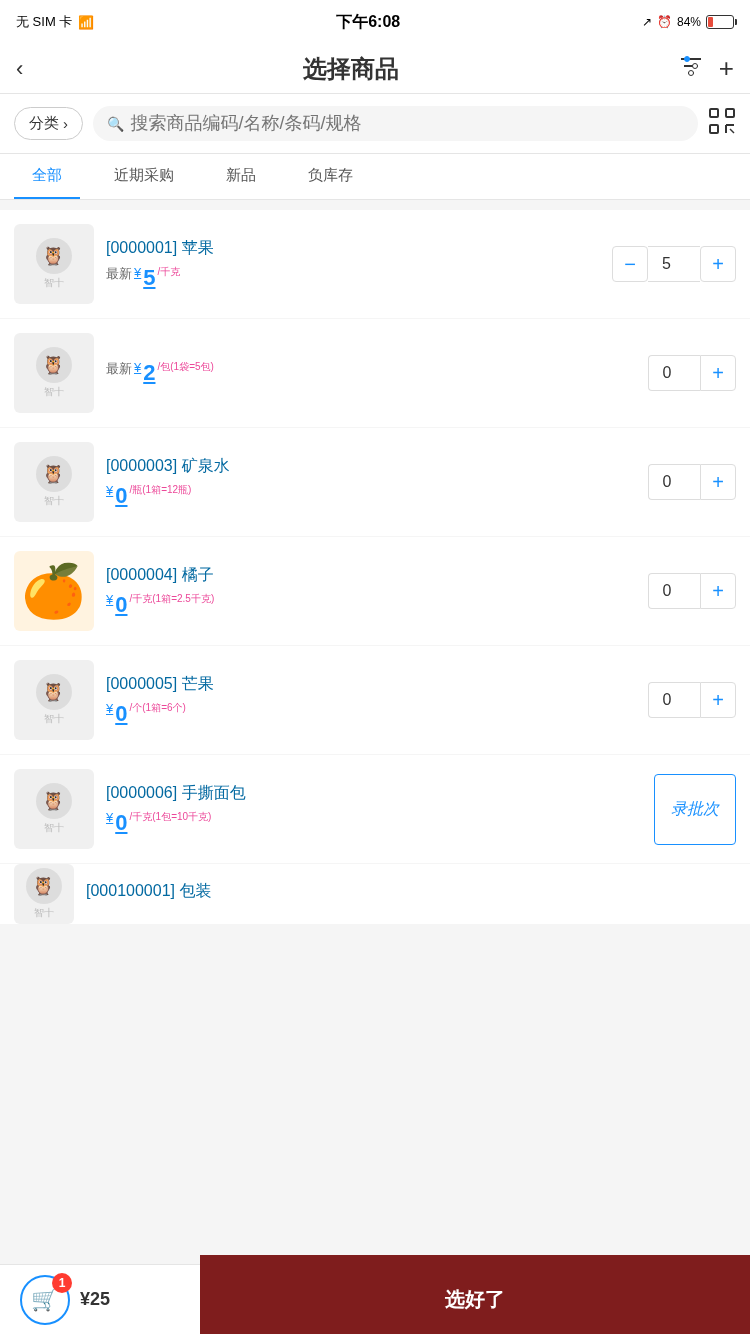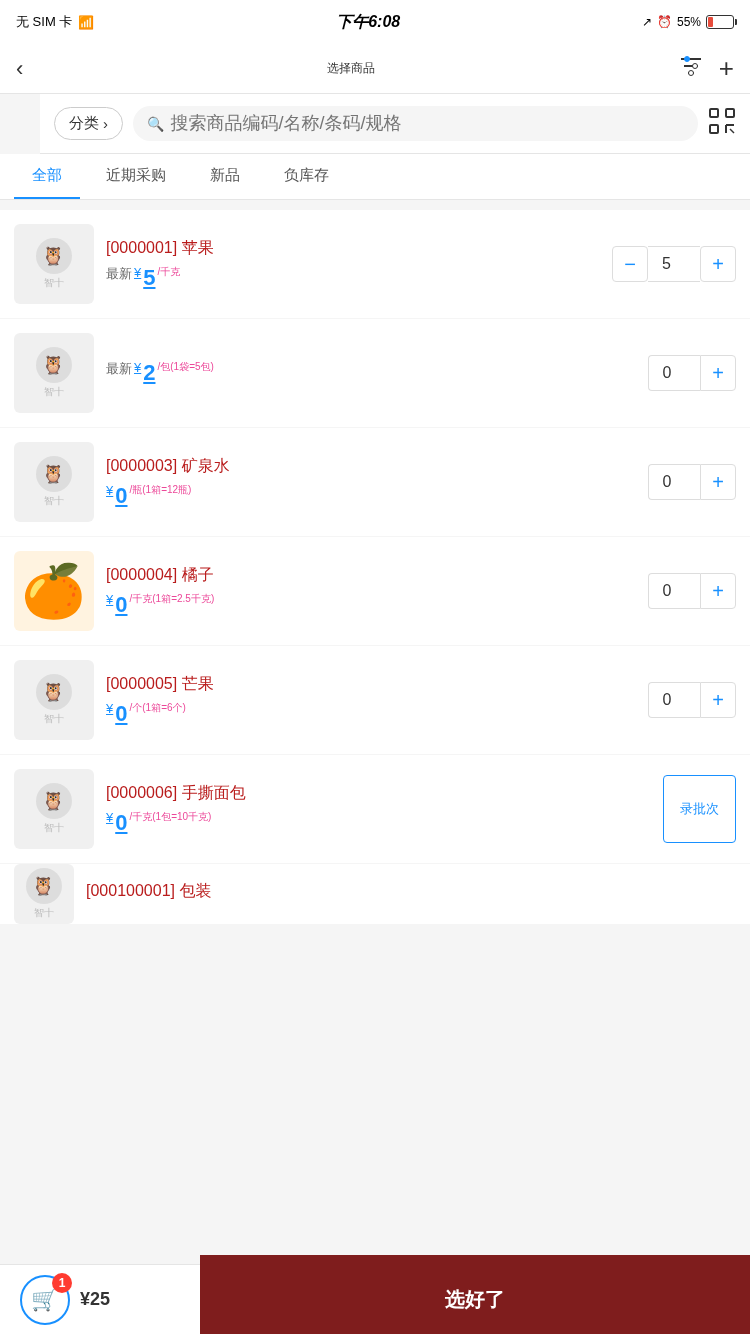--- a/index.html
+++ b/index.html
@@ -18,21 +18,21 @@
       height: 44px;
       background: #fff;
       display: flex;
       align-items: center;
       justify-content: space-between;
       padding: 0 16px;
       font-size: 15px;
       font-weight: 500;
     }
     .status-left { display: flex; align-items: center; gap: 6px; font-size: 13px; }
-    .status-center { font-size: 16px; font-weight: 600; font-style: italic; }
+    .status-center { font-size: 16px; font-weight: 600; }
     .status-right { display: flex; align-items: center; gap: 5px; font-size: 12px; }
     .battery {
       width: 28px; height: 14px; border: 1.5px solid #333; border-radius: 3px;
       position: relative; display: inline-flex; align-items: center; padding: 1px;
     }
     .battery::after {
       content: ''; width: 2px; height: 6px; background: #333;
       position: absolute; right: -4px; top: 50%; transform: translateY(-50%);
       border-radius: 0 1px 1px 0;
     }
@@ -44,43 +44,42 @@
     .header {
       height: 50px;
       background: #fff;
       display: flex;
       align-items: center;
       justify-content: space-between;
       padding: 0 16px;
       border-bottom: 1px solid #e5e5e5;
     }
     .header-title {
-      font-size: 12px;
-      font-weight: 400;
+      font-size: 24px;
+      font-weight: 700;
       color: #333;
     }
     .header-left, .header-right {
       display: flex; align-items: center; gap: 16px;
     }
     .back-btn {
       font-size: 22px; color: #333; cursor: pointer;
     }
     .header-icon-btn {
       font-size: 20px; color: #333; cursor: pointer;
     }
 
     
     .search-bar {
       background: #fff;
       padding: 12px 14px;
       display: flex;
       align-items: center;
       gap: 10px;
       border-bottom: 1px solid #e5e5e5;
-      margin-left: 40px;
     }
     .category-btn {
       border: 1px solid #ccc; border-radius: 18px;
       padding: 6px 14px; font-size: 15px; color: #333;
       background: #fff; cursor: pointer;
       display: flex; align-items: center; gap: 4px; white-space: nowrap;
     }
     .search-input-wrap {
       flex: 1;
       display: flex; align-items: center;
@@ -92,21 +91,21 @@
       border: none; background: transparent; outline: none;
       font-size: 18px; color: #999; width: 100%;
     }
     .scan-btn { font-size: 22px; color: #333; cursor: pointer; }
 
     
     .tab-bar {
       background: #fff;
       display: flex;
       padding: 0 14px;
-      gap: 8px;
+      gap: 16px;
       border-bottom: 1px solid #e5e5e5;
       margin-bottom: 10px;
     }
     .tab-item {
       padding: 12px 18px;
       font-size: 15px;
       color: #555;
       cursor: pointer;
       border-bottom: 2px solid transparent;
     }
@@ -142,21 +141,21 @@
     }
     .owl-body {
       width: 36px; height: 36px; background: #ddd; border-radius: 50%;
       display: flex; align-items: center; justify-content: center;
       font-size: 18px; color: #bbb;
     }
     .owl-text { font-size: 10px; color: #bbb; margin-top: 2px; }
 
     .product-info { flex: 1; }
     .product-name {
-      font-size: 16px; color: #b91c1c; font-weight: 500; margin-bottom: 6px;
+      font-size: 16px; color: #0369a1; font-weight: 500; margin-bottom: 6px;
     }
     .product-spec {
       font-size: 13px; color: #999; margin-bottom: 4px;
     }
     .product-price-row {
       display: flex; align-items: flex-start; gap: 2px;
     }
     .price-label { font-size: 13px; color: #666; }
     .price-unit { font-size: 13px; color: #1890ff; text-decoration: underline; }
     .price-num {
@@ -182,21 +181,21 @@
       width: 52px; height: 36px;
       border: 1px solid #ddd; border-left: none; border-right: none;
       text-align: center; font-size: 16px; color: #333;
       outline: none; background: #fff;
     }
 
     .batch-btn {
       border: 1px solid #1890ff;
       background: #fff; color: #1890ff;
       padding: 24px 16px;
-      border-radius: 4px; font-size: 13px; cursor: pointer;
+      border-radius: 4px; font-size: 16px; cursor: pointer; font-style: italic;
     }
 
     
     .bottom-bar {
       position: fixed;
       bottom: 0; left: 0;
       width: 750px;
       height: 70px;
       background: #fff;
       display: flex; align-items: center;
@@ -251,21 +250,21 @@
 
 <div class="status-bar">
   <div class="status-left">
     <span>无 SIM 卡</span>
     <span>📶</span>
   </div>
   <div class="status-center">下午6:08</div>
   <div class="status-right">
     <span>↗</span>
     <span>⏰</span>
-    <span>55%</span>
+    <span>84%</span>
     <div class="battery">
       <div class="battery-fill"></div>
     </div>
   </div>
 </div>
 
 <div class="header">
   <div class="header-left">
     <span class="back-btn">‹</span>
   </div>

